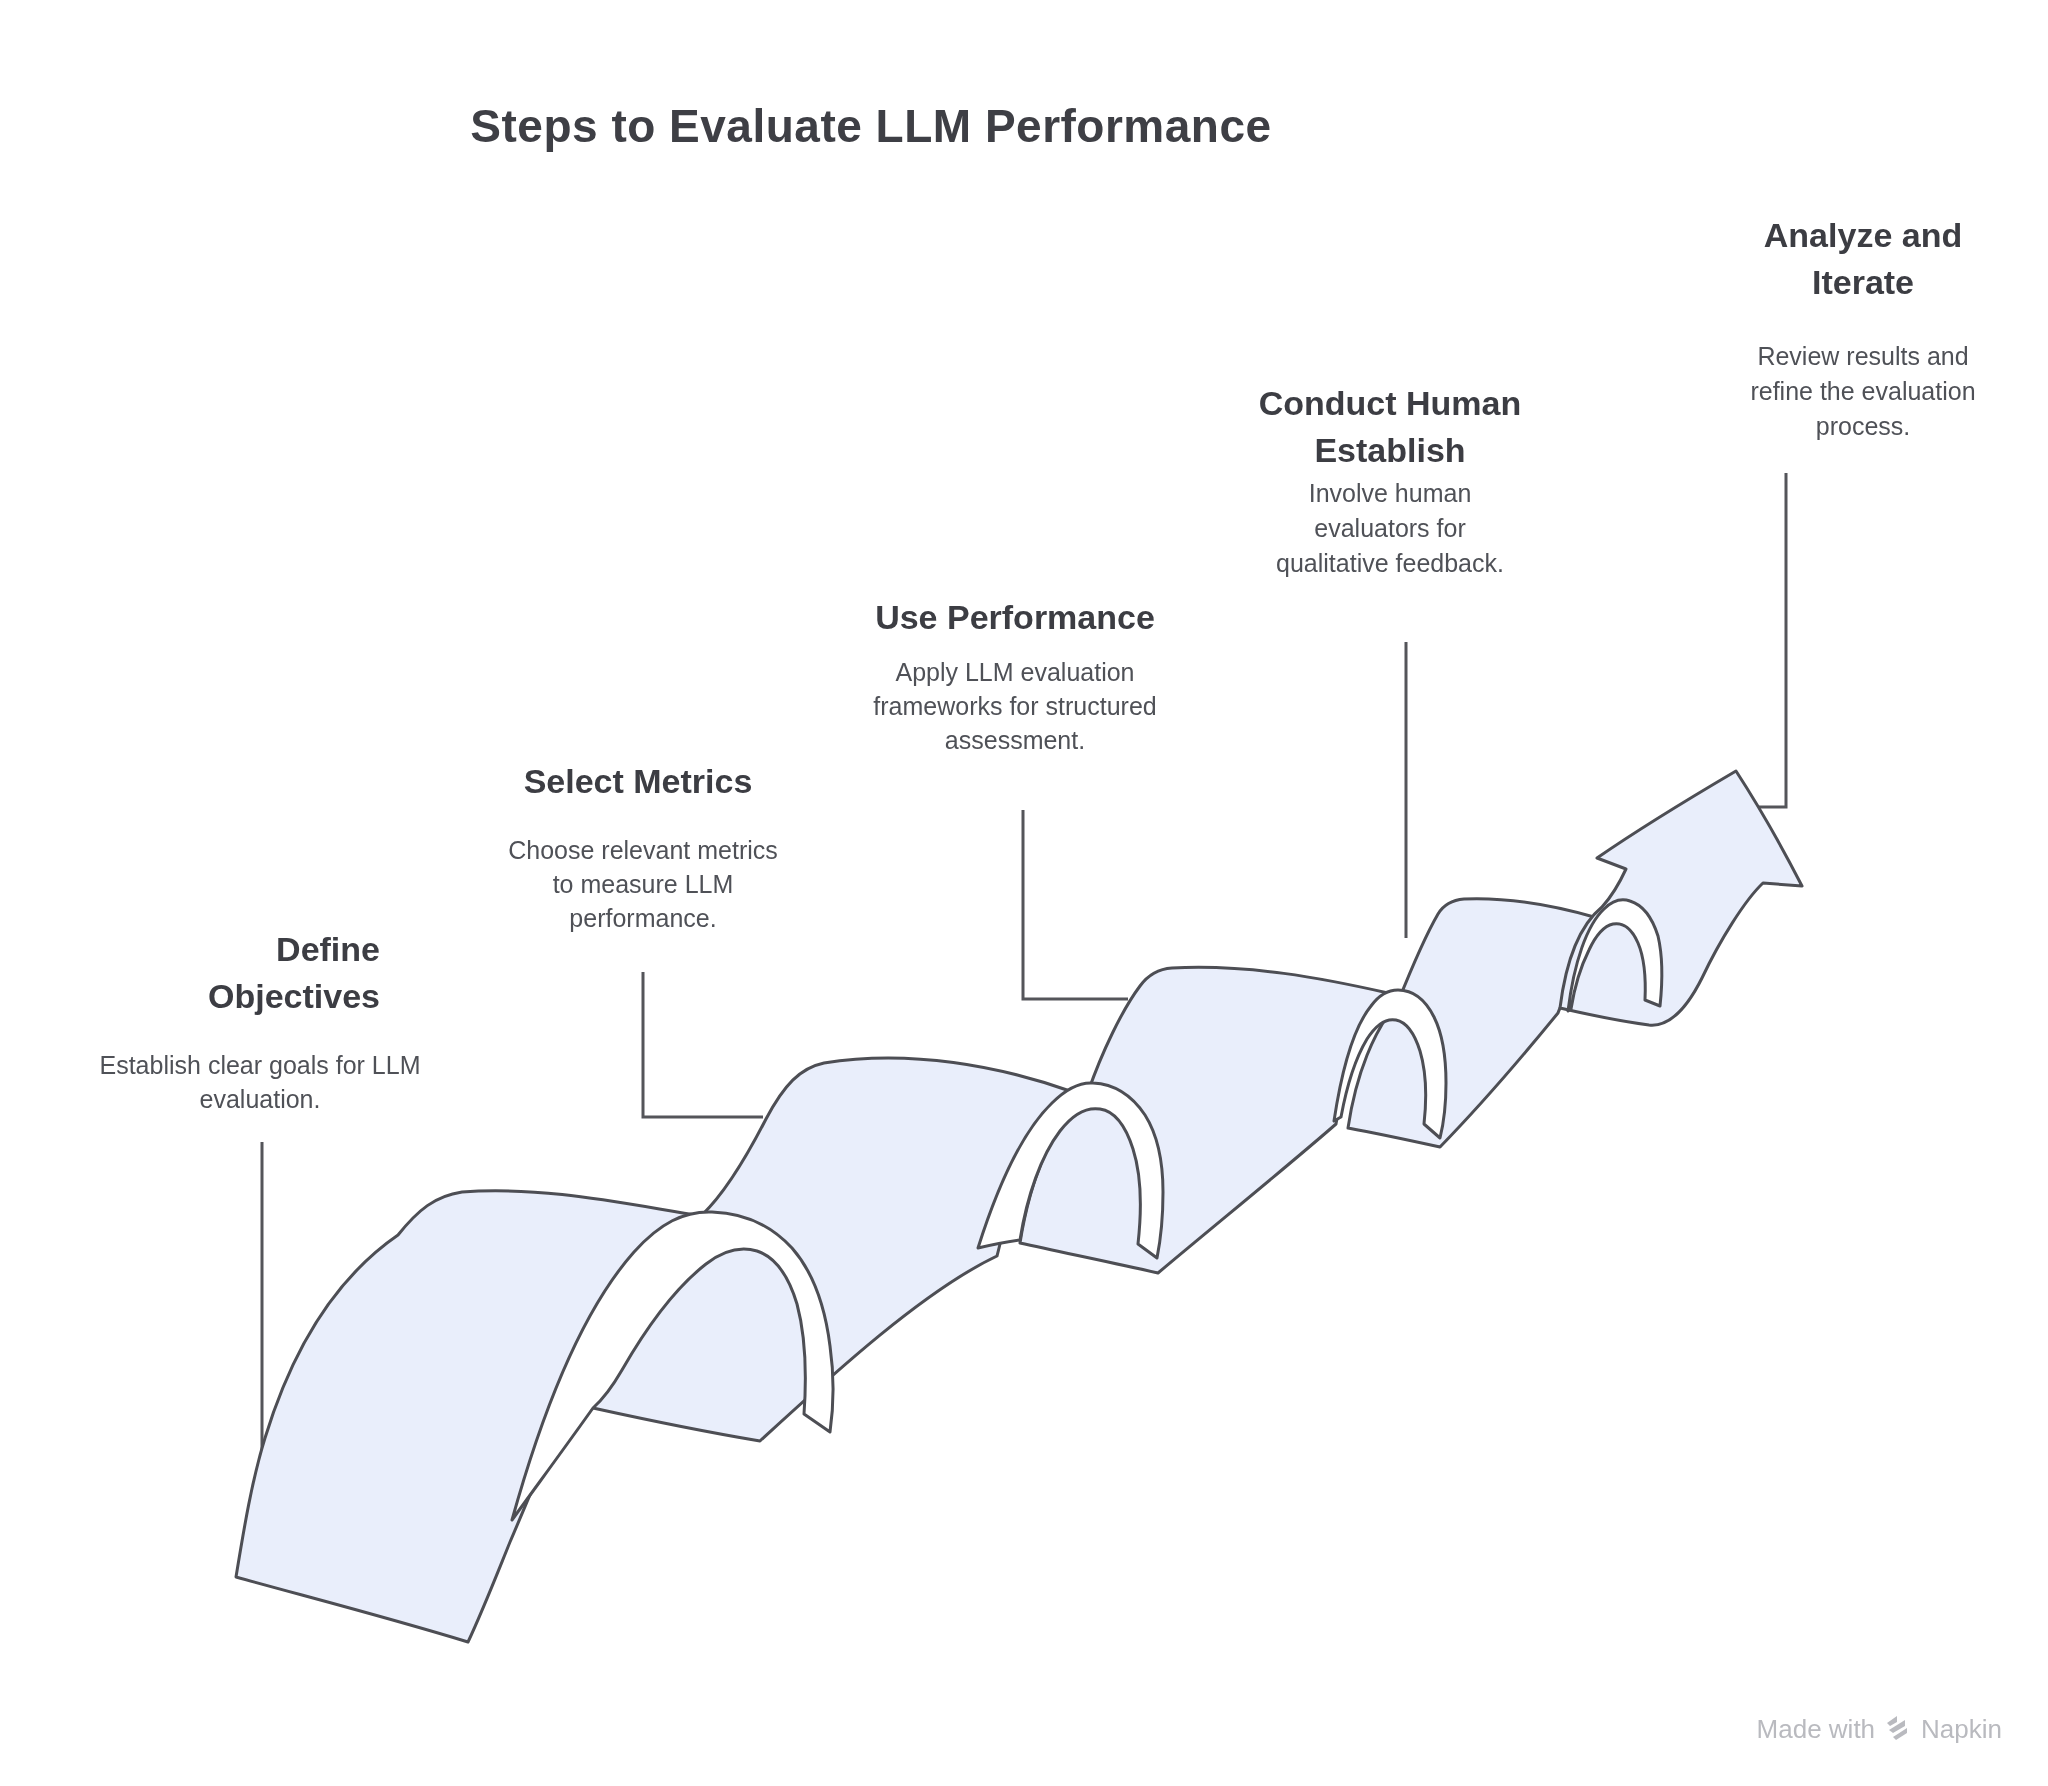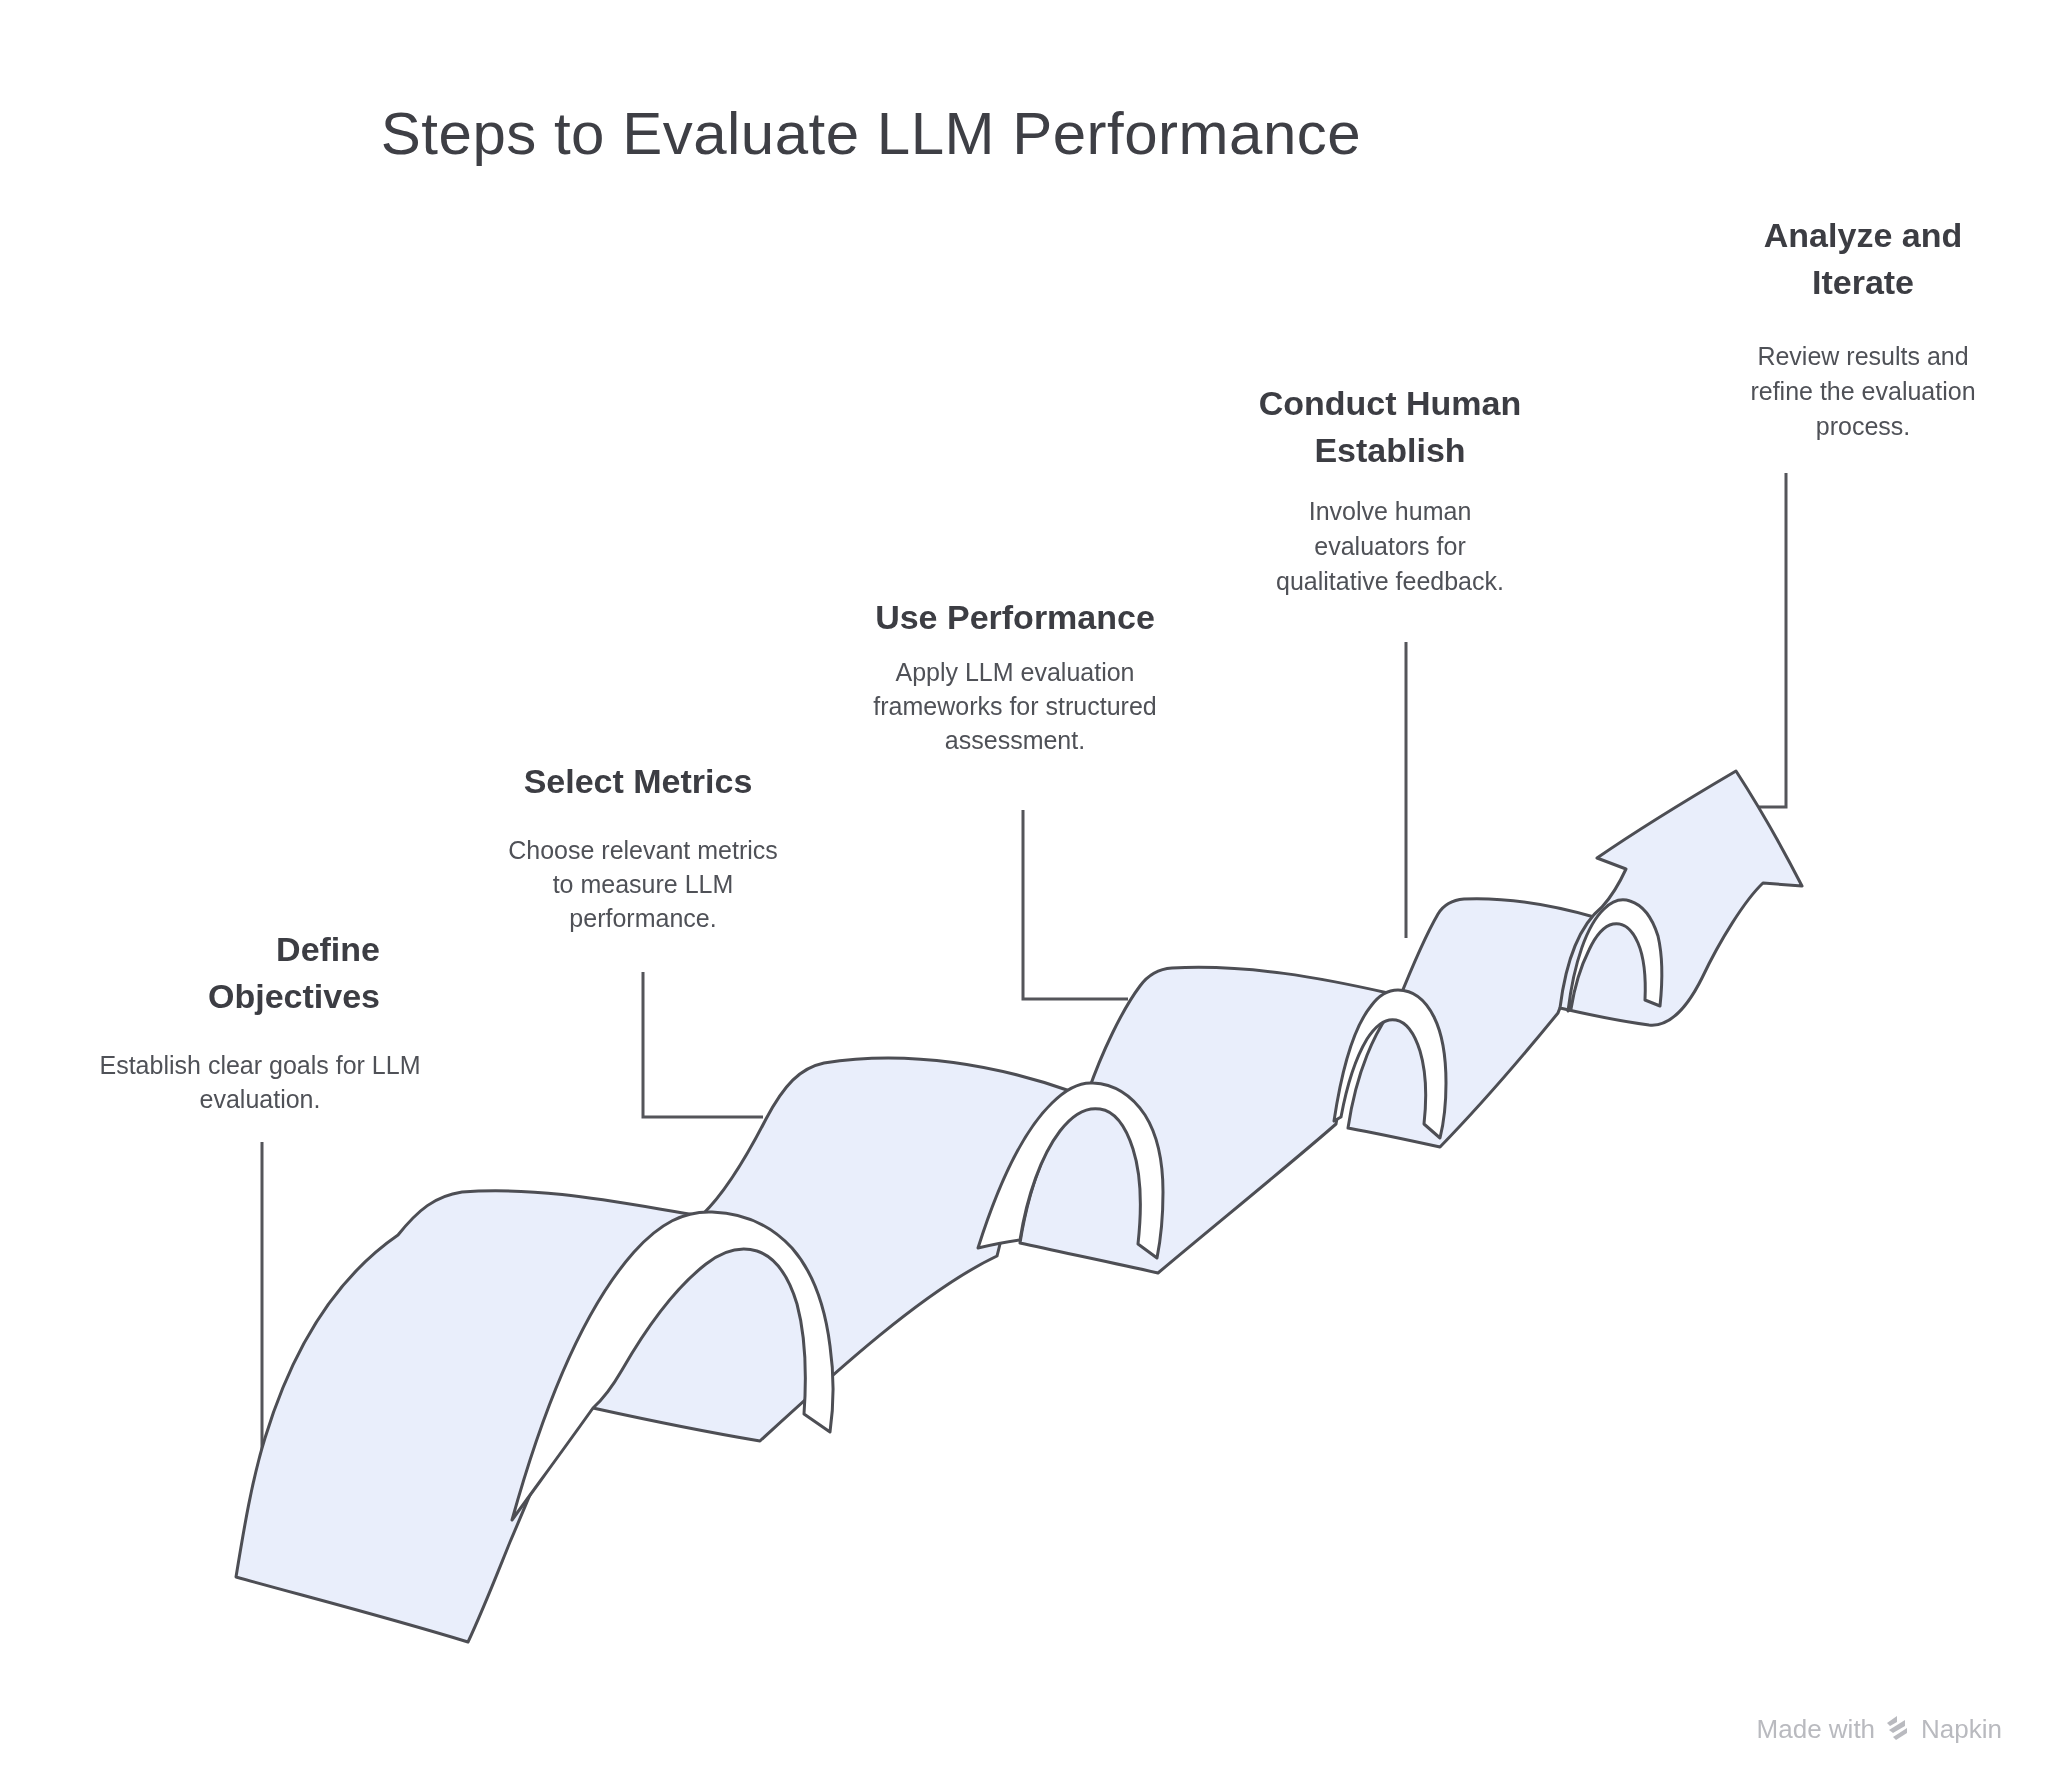--- a/index.html
+++ b/index.html
@@ -7,40 +7,40 @@
     position:relative;
     width:2048px;height:1786px;
     background:#ffffff;
     font-family:"Liberation Sans", sans-serif;
     overflow:hidden;
   }
   #ribbon-svg{position:absolute;left:0;top:0;width:2048px;height:1786px;}
   .title{
     position:absolute;left:0;top:99px;width:1742px;
     text-align:center;
-    font-size:60px;font-weight:400;color:#3E3F45;
+    font-size:46px;font-weight:700;color:#3E3F45;
     letter-spacing:0.5px;
   }
   .step{position:absolute;text-align:center;}
   .step .heading{
     font-size:34px;font-weight:700;color:#3C3D43;line-height:47px;
   }
   .step .desc{
     font-size:25px;color:#4F5157;line-height:34px;margin-top:24px;
   }
   
   #step-1{left:90px;  top:926px; width:340px;}
   #step-1 .heading{margin:0 50px;text-align:right;}          
   #step-1 .desc{margin-top:28px;}
   #step-2{left:478px; top:758px; width:320px;}
   #step-2 .desc{margin:28px 10px 0 20px;}   
   #step-3{left:845px; top:594px; width:340px;}
   #step-3 .desc{margin:14px 25px 0 25px;}   
   #step-4{left:1225px;top:380px; width:330px;}
-  #step-4 .desc{margin:20px 30px 0 30px; line-height:35px;}
+  #step-4 .desc{margin:2px 30px 0 30px; line-height:35px;}
   #step-5{left:1733px;top:212px; width:260px;}
   #step-5 .heading{margin:0 10px;}
   #step-5 .desc{margin:33px 0 0 0; line-height:35px;}
   .watermark{
     position:absolute;right:46px;top:1712px;
     display:flex;align-items:center;gap:9px;
     font-size:26px;color:#B9BABF;
   }
   .napkin-logo{display:inline-block;position:relative;top:1px;}
 </style>

